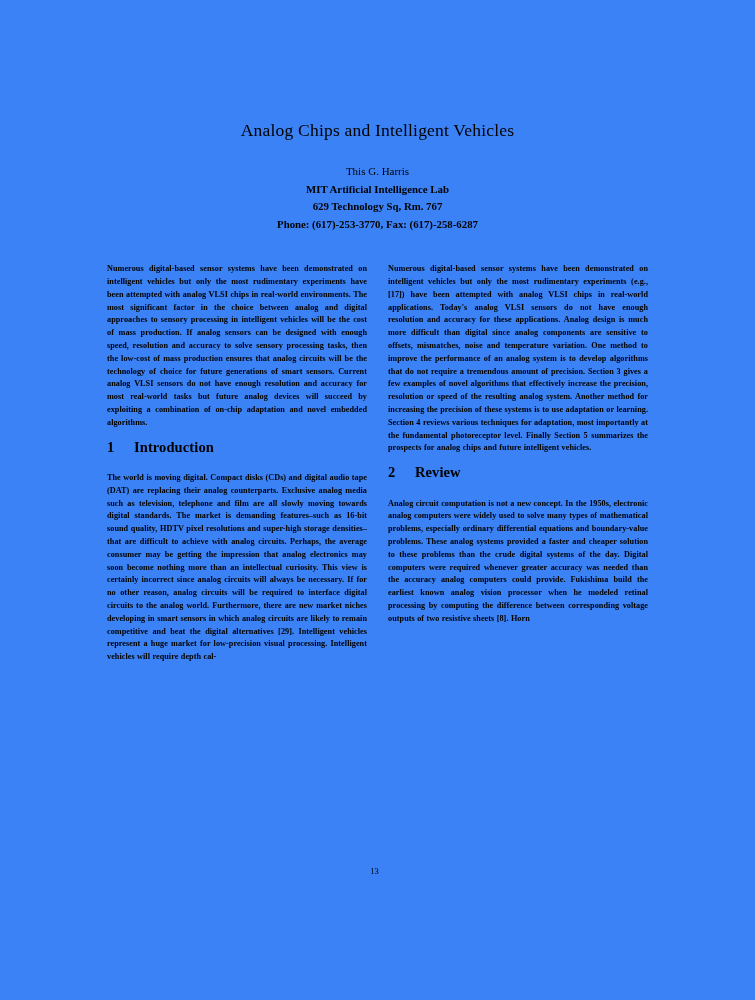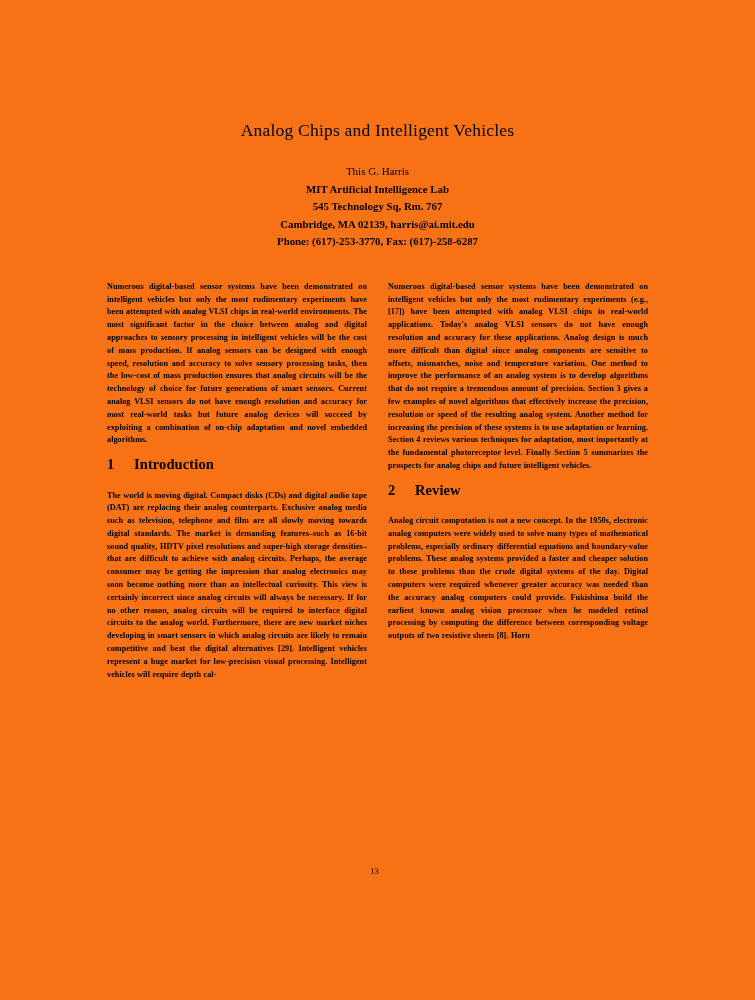--- a/index.html
+++ b/index.html
@@ -13,21 +13,21 @@
     font-family: "Liberation Serif", "DejaVu Serif", serif;
     color: #000000;
     position: relative;
     overflow: hidden;
   }
   .page {
     position: absolute;
     left: 0; top: 0;
     width: 755px;
     height: 1000px;
-    background: #f97316;
+    background: #3b82f6;
   }
   .page-inner {
     position: absolute;
     left: 107px;
     top: 120px;
     width: 541px;
   }
 
   
   .title {
@@ -104,22 +104,21 @@
 <body>
 
 <div class="page">
   <div class="page-inner">
 
     <h1 class="title">Analog Chips and Intelligent Vehicles</h1>
 
     <div class="authorblock">
       <div class="author-name">This G. Harris</div>
       <div>MIT Artificial Intelligence Lab</div>
-      <div>545 Technology Sq, Rm. 767</div>
-      <div>Cambridge, MA 02139, harris@ai.mit.edu</div>
+      <div>629 Technology Sq, Rm. 767</div>
       <div>Phone: (617)-253-3770, Fax: (617)-258-6287</div>
     </div>
 
     <div class="columns">
 
       <div class="col">
         <p class="body-text">Numerous digital-based sensor systems have been demonstrated on intelligent vehicles but only the most rudimentary experiments have been attempted with analog VLSI chips in real-world environments. The most significant factor in the choice between analog and digital approaches to sensory processing in intelligent vehicles will be the cost of mass production. If analog sensors can be designed with enough speed, resolution and accuracy to solve sensory processing tasks, then the low-cost of mass production ensures that analog circuits will be the technology of choice for future generations of smart sensors. Current analog VLSI sensors do not have enough resolution and accuracy for most real-world tasks but future analog devices will succeed by exploiting a combination of on-chip adaptation and novel embedded algorithms.</p>
 
         <h2 class="section-head numbered">
           <span class="secnum">1</span><span>Introduction</span>

